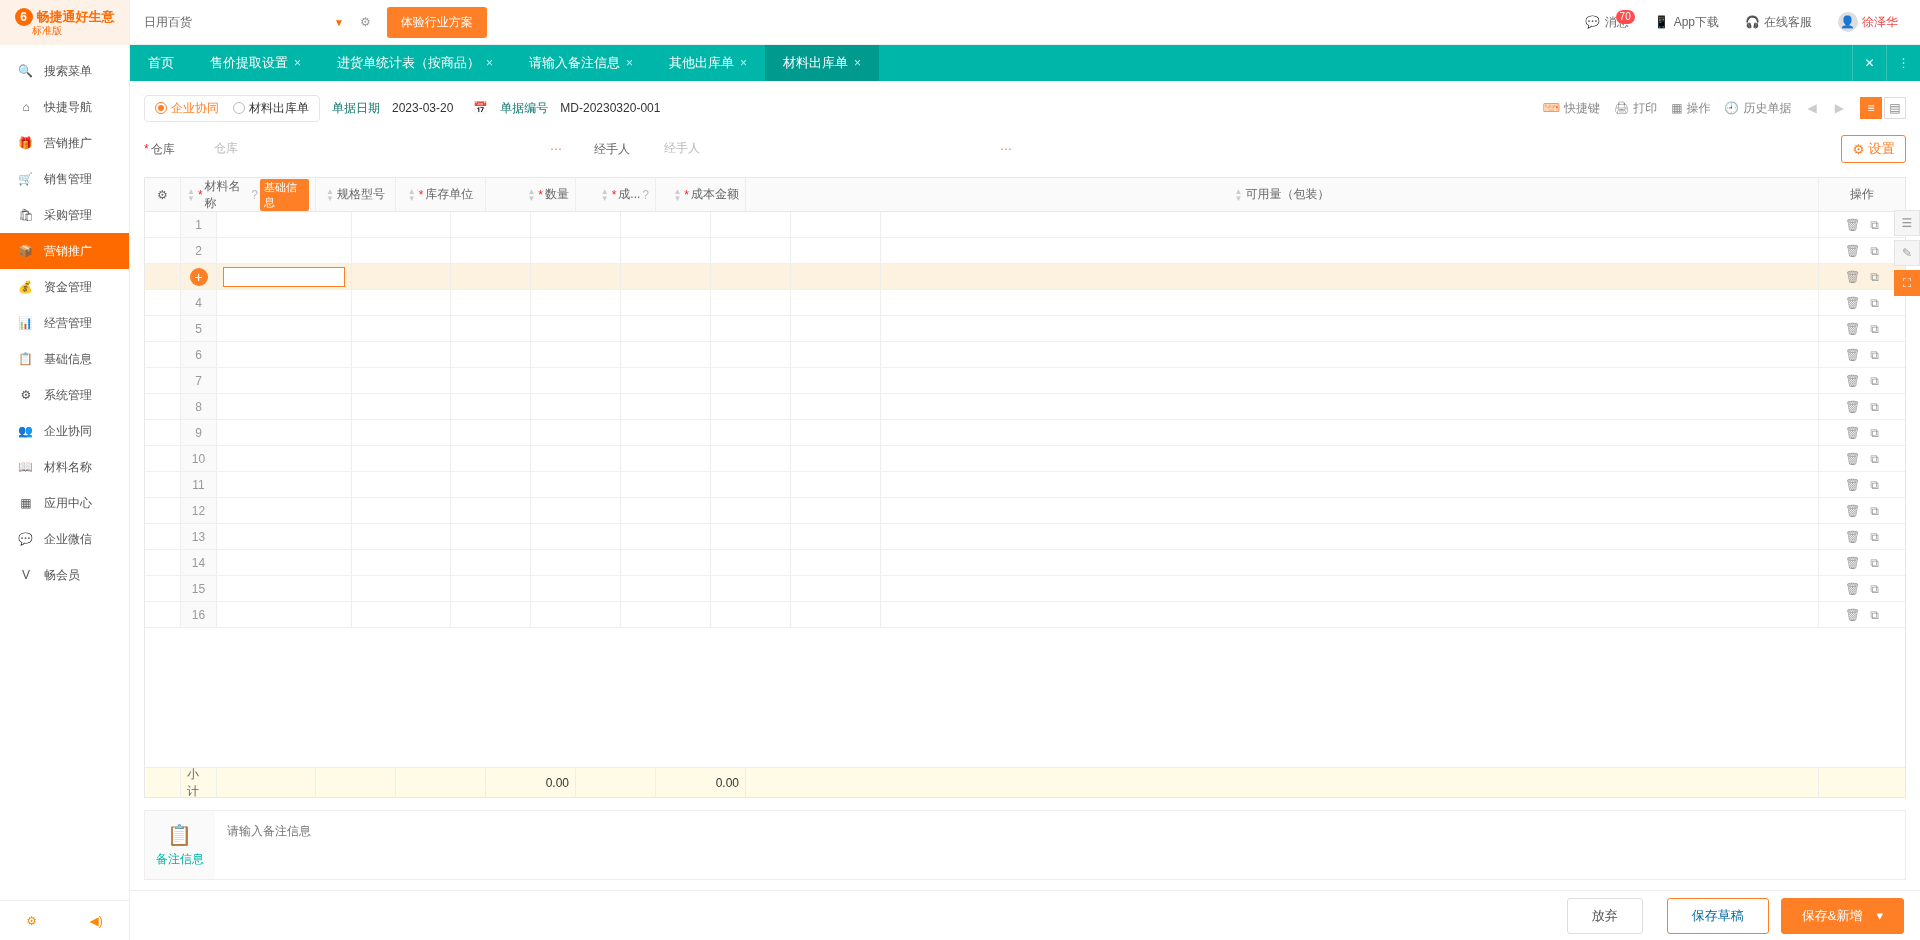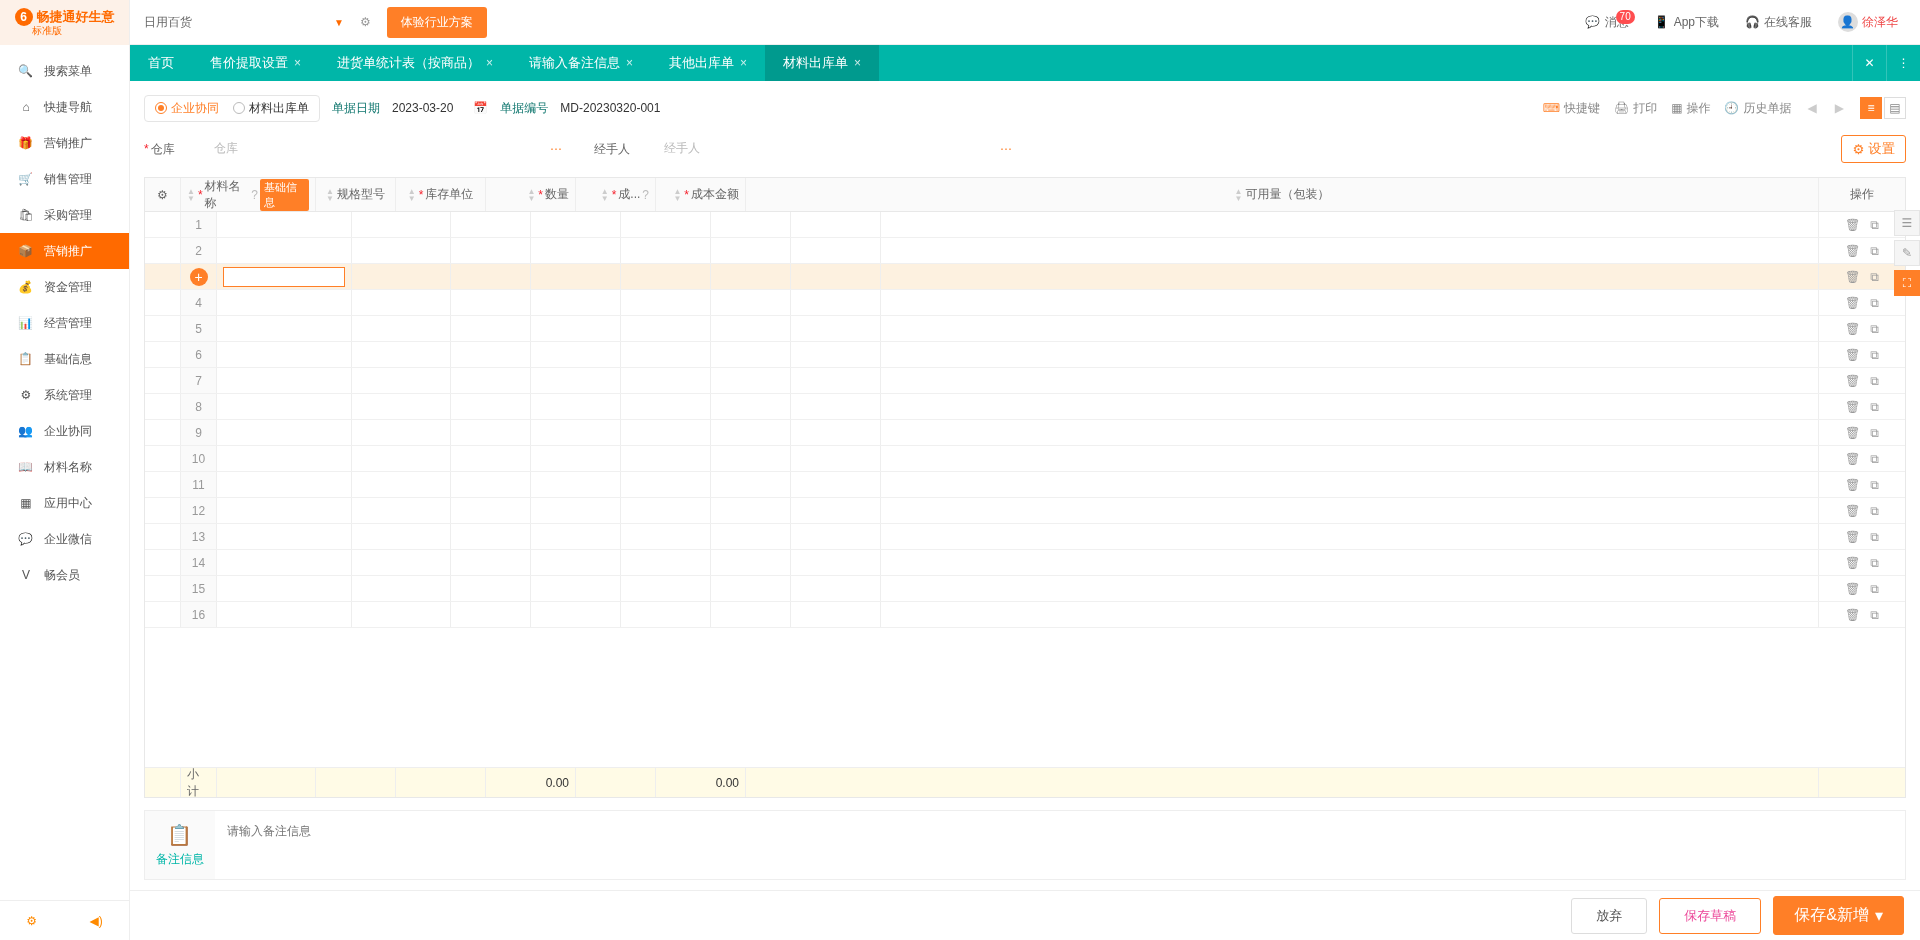--- a/index.html
+++ b/index.html
@@ -106,22 +106,22 @@
 
 
 .remarks-area { display:flex; margin-top:12px; border:1px solid #eee; min-height:70px;}
 .remarks-tab { width:70px; display:flex; flex-direction:column; align-items:center; justify-content:center; gap:4px; color:#00b6a8; background:#fafafa;}
 .remarks-tab .r-icon { color:#00b6a8; font-size:20px;}
 .remarks-input { flex:1; border:none; padding:12px; font-size:12px; color:#999; resize:none; font-family:inherit;}
 
 
 .footer-bar { height:50px; display:flex; align-items:center; justify-content:flex-end; gap:12px; padding:0 16px; border-top:1px solid #eee;}
 .btn-plain { border:1px solid #ddd; background:#fff; color:#555; padding:8px 24px; border-radius:3px; cursor:pointer; font-size:13px;}
-.btn-outline-orange { border:1px solid #ff7f27; background:#fff; color:#ec4899; padding:8px 24px; border-radius:3px; cursor:pointer; font-size:13px;}
-.btn-orange-solid { border:1px solid #ff7f27; background:#ff7f27; color:#fff; padding:8px 20px; border-radius:3px; cursor:pointer; font-size:16px; display:flex; align-items:center; gap:6px;}
+.btn-outline-orange { border:1px solid #ff7f27; background:#fff; color:#0369a1; padding:8px 24px; border-radius:3px; cursor:pointer; font-size:13px;margin-left:12px;}
+.btn-orange-solid { border:1px solid #ff7f27; background:#ff7f27; color:#fff; padding:8px 20px; border-radius:3px; cursor:pointer; font-size:13px; display:flex; align-items:center; gap:14px;}
 
 
 .float-side { position:absolute; right:0; top:210px; display:flex; flex-direction:column;}
 .float-side .fs { width:26px; height:26px; background:#f5f5f5; border:1px solid #e5e5e5; margin-bottom:4px; display:flex;align-items:center;justify-content:center; cursor:pointer; color:#999;}
 .float-side .fs.active { background:#ff7f27; color:#fff; border-color:#ff7f27;}
 </style>
 </head>
 <body>
 
 <div class="app">

